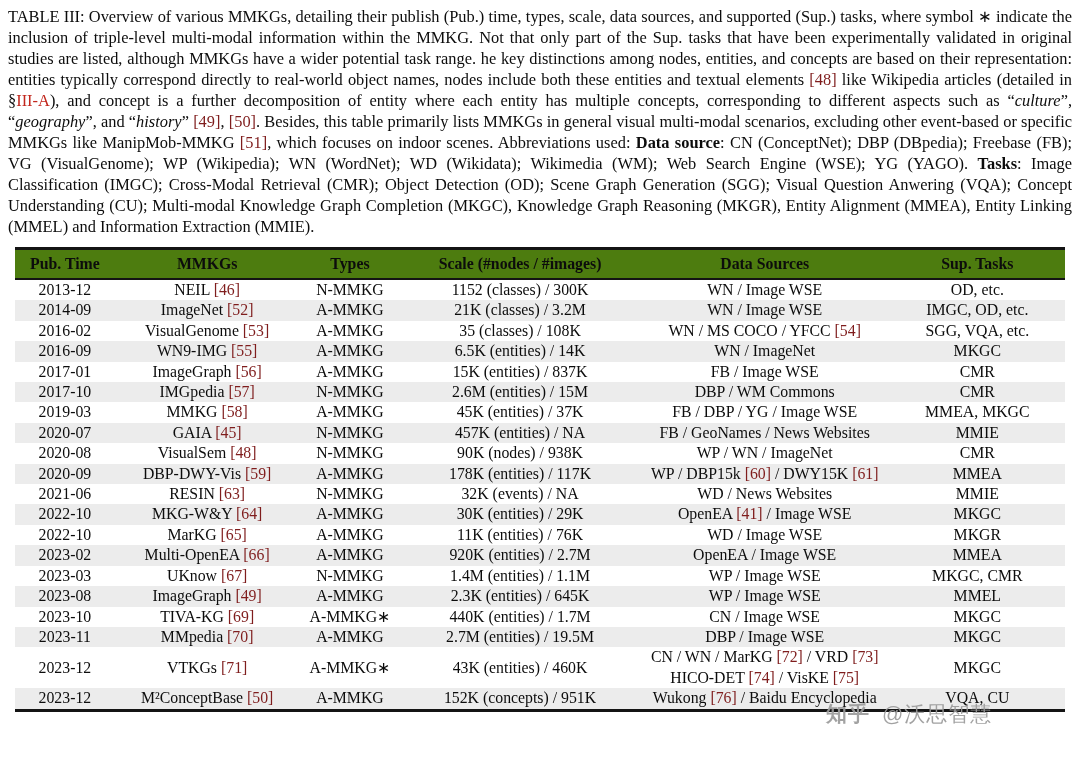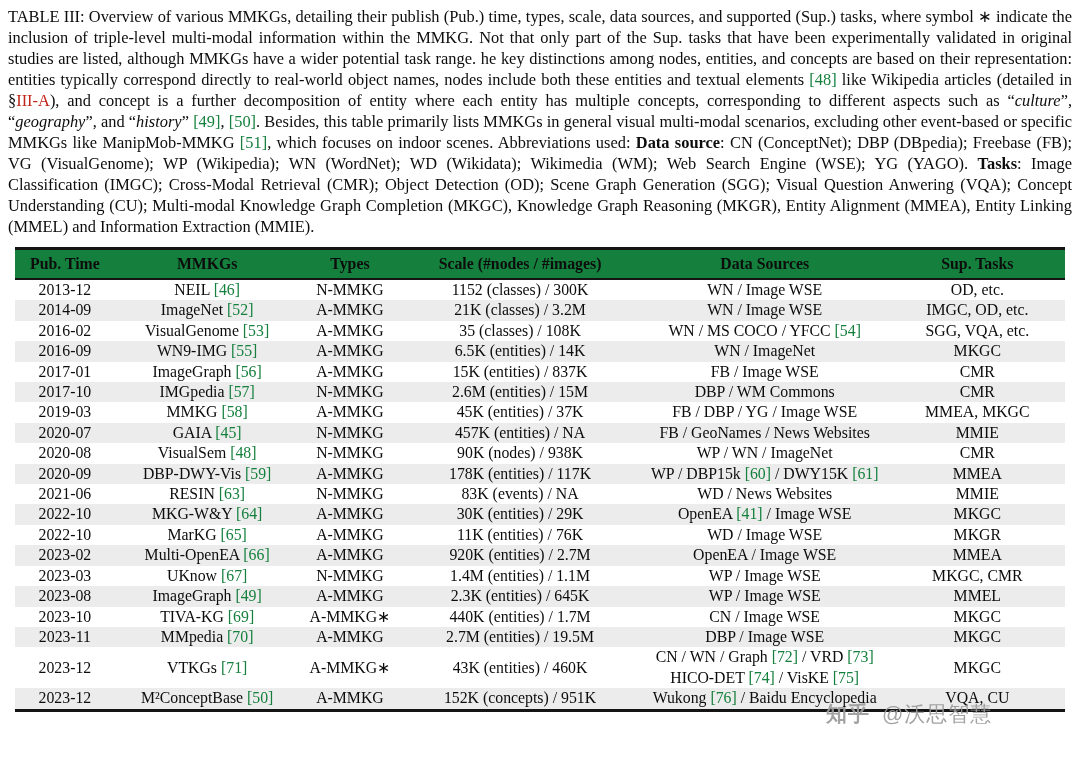--- a/index.html
+++ b/index.html
@@ -16,35 +16,35 @@
 
   
   .caption {
     font-size: 16.4px;
     line-height: 21px;
     text-align: justify;
     color: #0c0c0c;
   }
   .caption .b { font-weight: bold; }
   .caption .i { font-style: italic; }
-  .cite { color: #15803d; }
+  .cite { color: #7f1d1d; }
   .ref  { color: #c2271d; }
 
   
   table.mmkg {
     width: 1050px;
     margin: 10px auto 0 auto;
     border-collapse: collapse;
     table-layout: fixed;
     font-size: 15.8px;
     border-top: 3px solid #141414;
     border-bottom: 3px solid #141414;
   }
   thead th {
-    background: #15803d;
+    background: #4d7c0f;
     font-weight: bold;
     padding: 5px 2px;
     border-bottom: 2px solid #141414;
     text-align: center;
     white-space: nowrap;
     overflow: hidden;
   }
   tbody td {
     text-align: center;
     padding: 0 2px;
@@ -171,21 +171,21 @@
           <td class="col-name"><span>DBP-DWY-Vis </span><span class="cite">[59]</span></td>
           <td class="col-type"><span>A-MMKG</span></td>
           <td class="col-scale"><span>178K (entities) / 117K</span></td>
           <td class="col-sources"><span>WP / DBP15k </span><span class="cite">[60]</span><span> / DWY15K </span><span class="cite">[61]</span></td>
           <td class="col-tasks"><span>MMEA</span></td>
         </tr>
         <tr>
           <td class="col-pub"><span>2021-06</span></td>
           <td class="col-name"><span>RESIN </span><span class="cite">[63]</span></td>
           <td class="col-type"><span>N-MMKG</span></td>
-          <td class="col-scale"><span>83K (events) / NA</span></td>
+          <td class="col-scale"><span>32K (events) / NA</span></td>
           <td class="col-sources"><span>WD / News Websites</span></td>
           <td class="col-tasks"><span>MMIE</span></td>
         </tr>
         <tr>
           <td class="col-pub"><span>2022-10</span></td>
           <td class="col-name"><span>MKG-W&amp;Y </span><span class="cite">[64]</span></td>
           <td class="col-type"><span>A-MMKG</span></td>
           <td class="col-scale"><span>30K (entities) / 29K</span></td>
           <td class="col-sources"><span>OpenEA </span><span class="cite">[41]</span><span> / Image WSE</span></td>
           <td class="col-tasks"><span>MKGC</span></td>
@@ -236,21 +236,21 @@
           <td class="col-type"><span>A-MMKG</span></td>
           <td class="col-scale"><span>2.7M (entities) / 19.5M</span></td>
           <td class="col-sources"><span>DBP / Image WSE</span></td>
           <td class="col-tasks"><span>MKGC</span></td>
         </tr>
         <tr>
           <td class="col-pub"><span>2023-12</span></td>
           <td class="col-name"><span>VTKGs </span><span class="cite">[71]</span></td>
           <td class="col-type"><span>A-MMKG∗</span></td>
           <td class="col-scale"><span>43K (entities) / 460K</span></td>
-          <td class="col-sources"><span>CN / WN / Graph </span><span class="cite">[72]</span><span> / VRD </span><span class="cite">[73]</span><span>
+          <td class="col-sources"><span>CN / WN / MarKG </span><span class="cite">[72]</span><span> / VRD </span><span class="cite">[73]</span><span>
 HICO-DET </span><span class="cite">[74]</span><span> / VisKE </span><span class="cite">[75]</span></td>
           <td class="col-tasks"><span>MKGC</span></td>
         </tr>
         <tr>
           <td class="col-pub"><span>2023-12</span></td>
           <td class="col-name"><span>M²ConceptBase </span><span class="cite">[50]</span></td>
           <td class="col-type"><span>A-MMKG</span></td>
           <td class="col-scale"><span>152K (concepts) / 951K</span></td>
           <td class="col-sources"><span>Wukong </span><span class="cite">[76]</span><span> / Baidu Encyclopedia</span></td>
           <td class="col-tasks"><span>VQA, CU</span></td>

